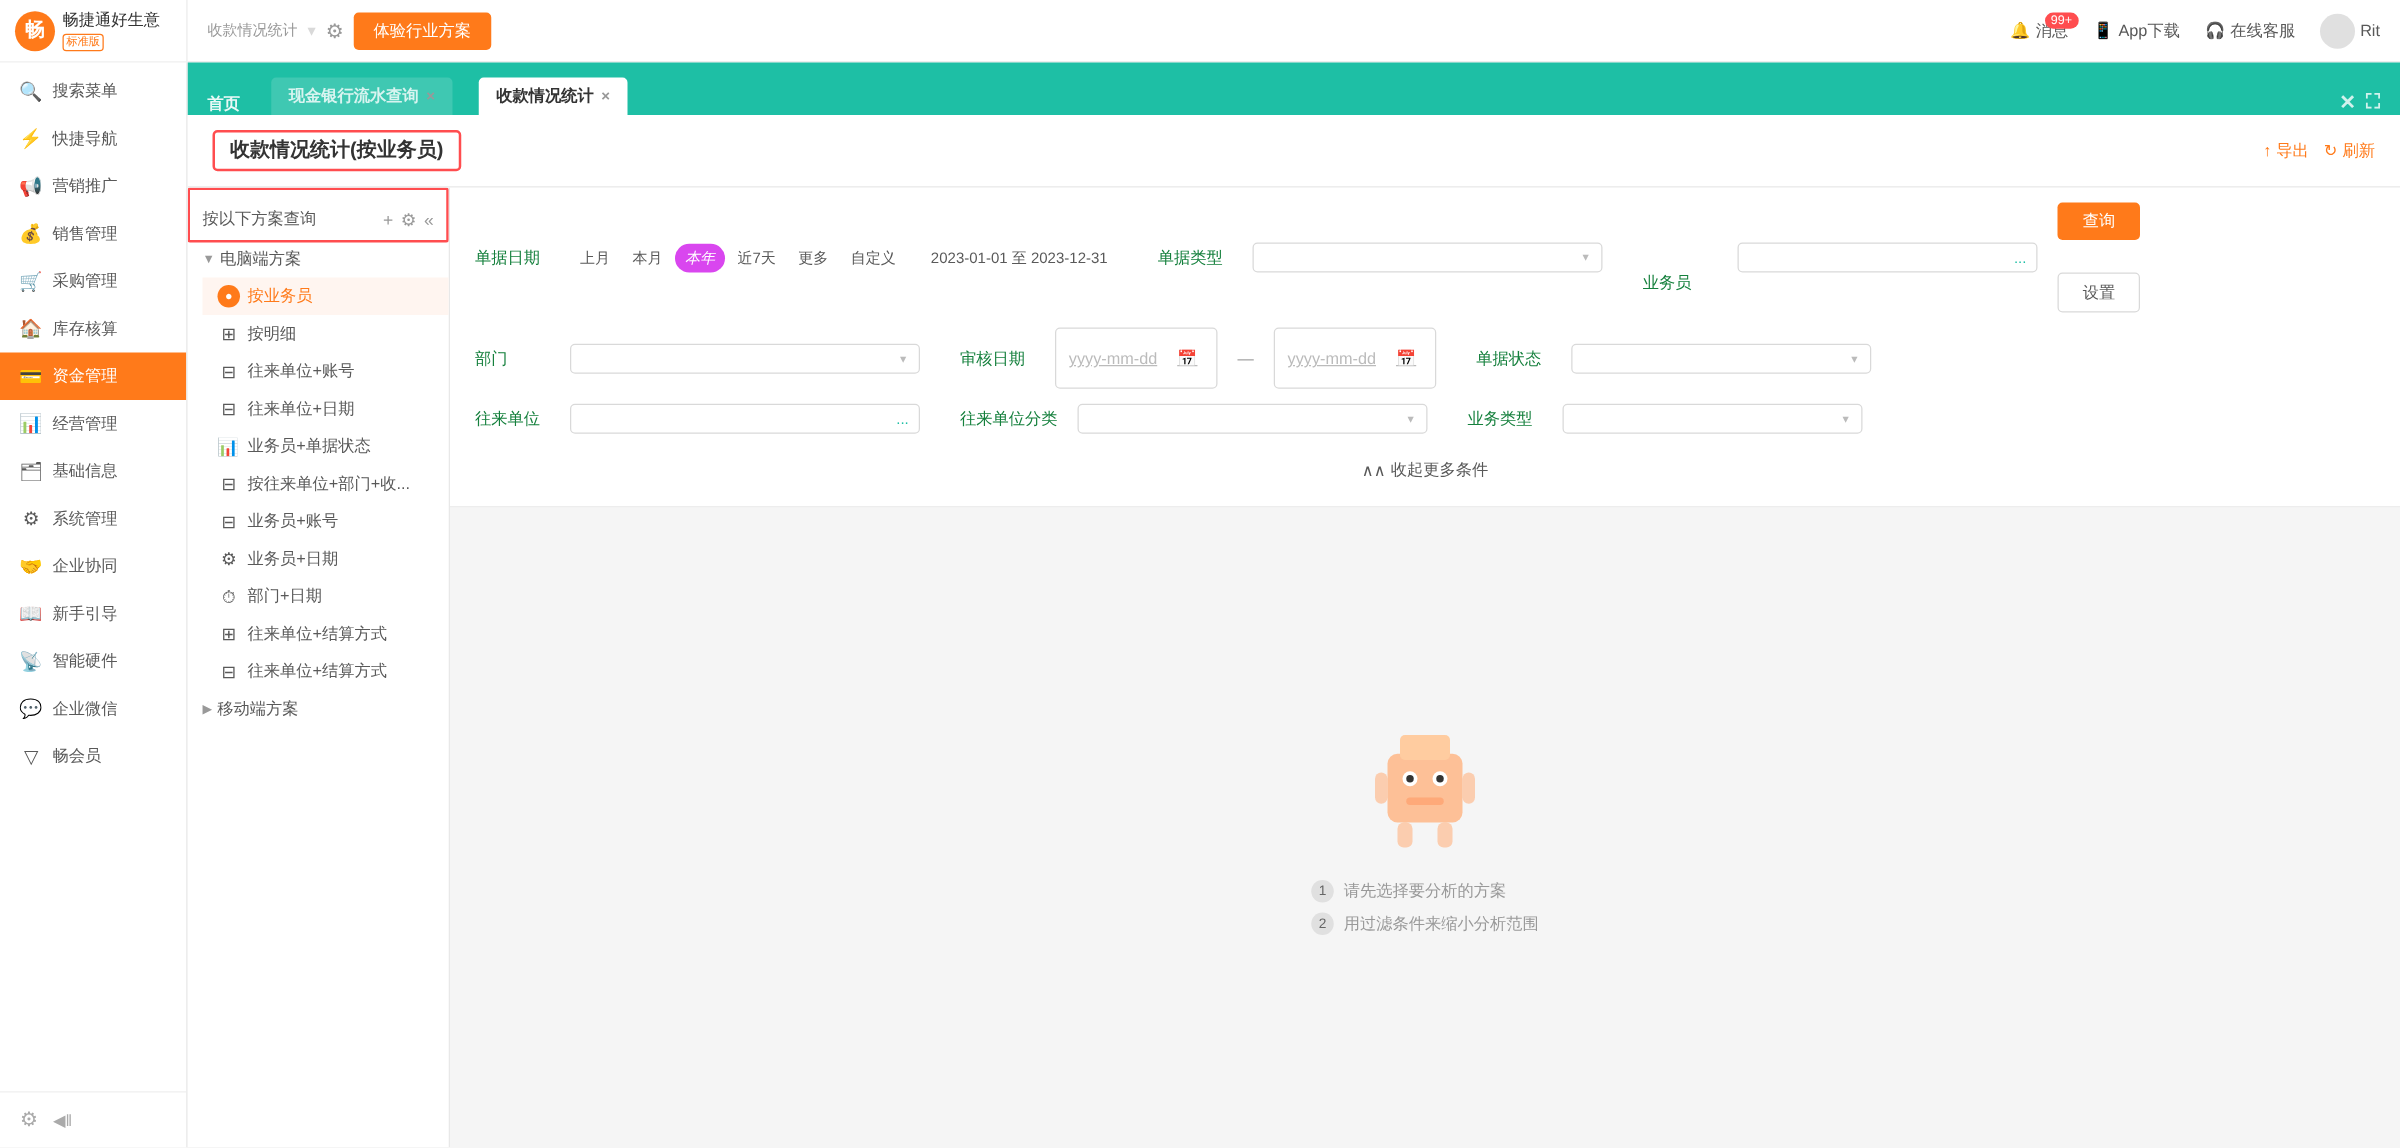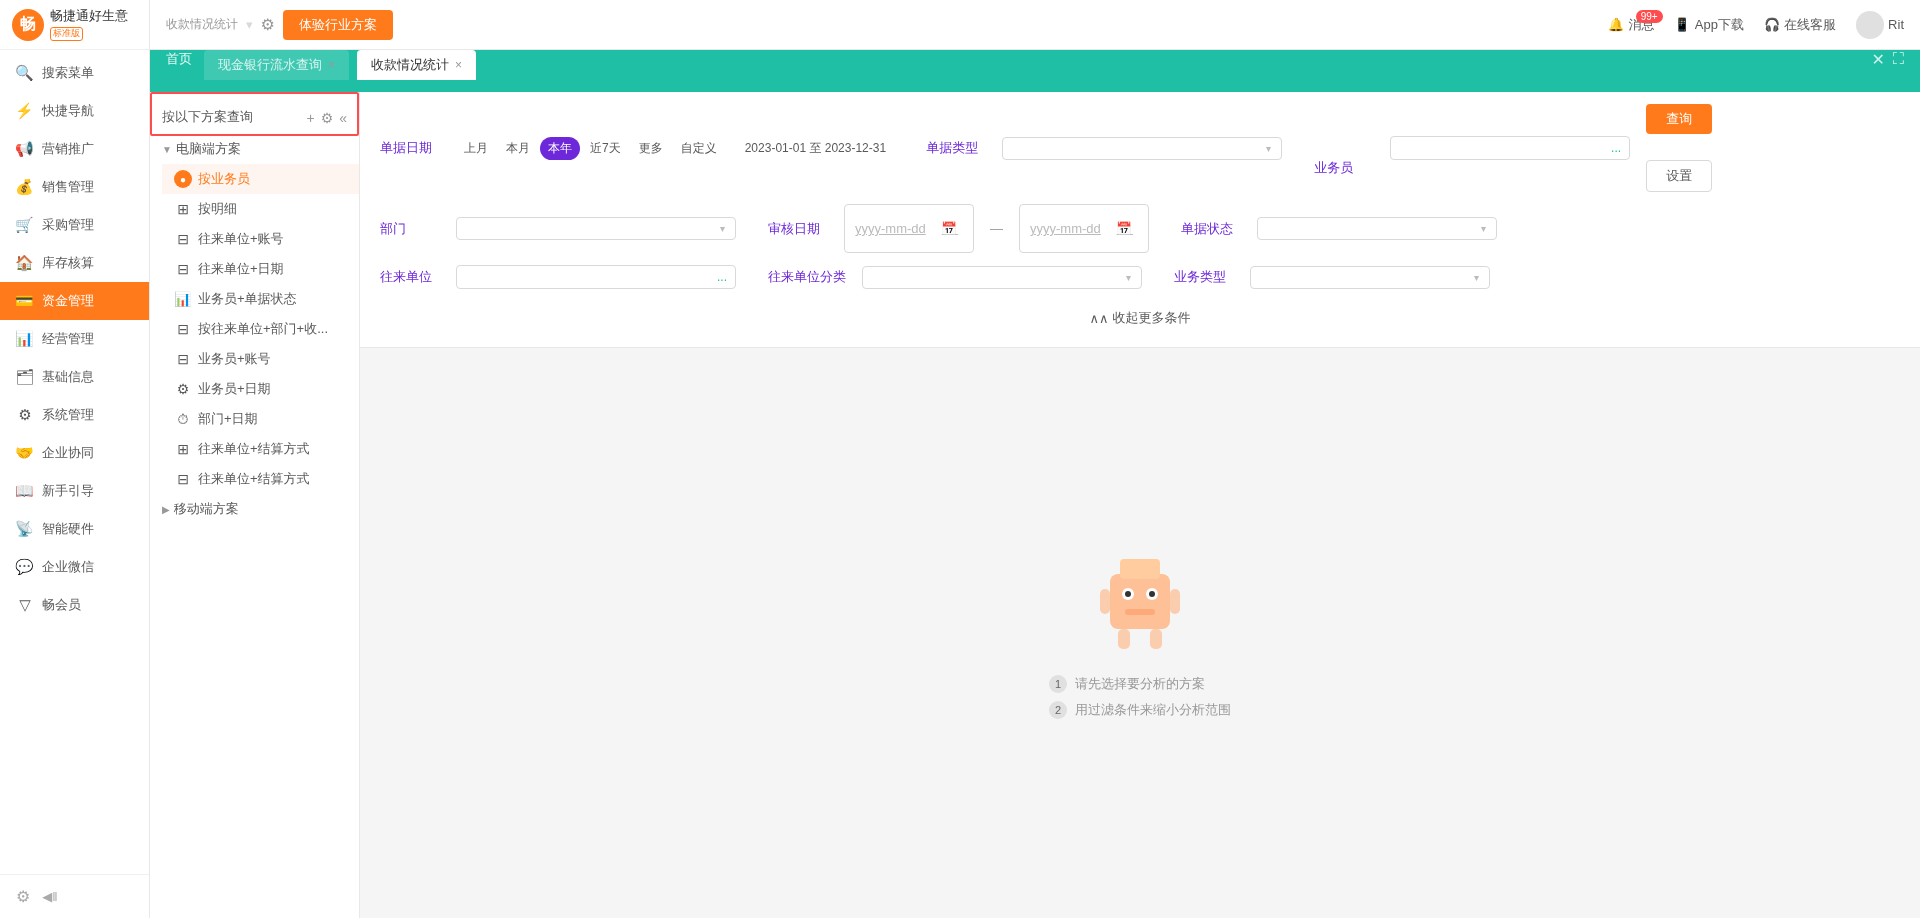--- a/index.html
+++ b/index.html
@@ -27,43 +27,43 @@
     .top-header-left { display: flex; align-items: center; gap: 8px; }
     .breadcrumb-text { color: #999; font-size: 12px; }
     .header-gear { color: #999; cursor: pointer; font-size: 16px; }
     .trial-btn { background: #ff7a1a; color: #fff; border: none; border-radius: 4px; padding: 6px 16px; cursor: pointer; font-size: 13px; }
     .top-header-right { display: flex; align-items: center; gap: 20px; }
     .header-action { display: flex; align-items: center; gap: 4px; color: #595959; cursor: pointer; font-size: 13px; position: relative; }
     .badge { background: #ff4d4f; color: #fff; border-radius: 10px; padding: 1px 5px; font-size: 10px; position: absolute; top: -6px; right: -8px; }
     .user-avatar { width: 28px; height: 28px; background: #e0e0e0; border-radius: 50%; }
 
     
-    .tab-bar { height: 42px; background: #1ebfa5; display: flex; align-items: flex-start; padding: 0 16px; flex-shrink: 0; gap: 8px; }
+    .tab-bar { height: 42px; background: #1ebfa5; display: flex; align-items: flex-end; padding: 0 16px; flex-shrink: 0; gap: 21px; font-weight: bold; }
     .tab-item { display: flex; align-items: center; padding: 6px 14px; border-radius: 4px 4px 0 0; cursor: pointer; color: rgba(255,255,255,0.8); font-size: 13px; gap: 6px; background: rgba(255,255,255,0.15); }
     .tab-item.active { background: #fff; color: #333; border-radius: 4px 4px 0 0; }
     .tab-item .tab-close { font-size: 12px; color: #999; cursor: pointer; }
     .tab-home { color: rgba(255,255,255,0.9); cursor: pointer; font-size: 13px; margin-right: 4px; }
     .tab-bar-right { margin-left: auto; display: flex; gap: 8px; }
     .tab-bar-icon { color: rgba(255,255,255,0.8); cursor: pointer; font-size: 16px; }
 
     
     .content { flex: 1; background: #f5f5f5; overflow: hidden; display: flex; flex-direction: column; }
     .page-header { background: #fff; padding: 12px 20px; border-bottom: 1px solid #e8e8e8; display: flex; align-items: center; justify-content: space-between; flex-shrink: 0; }
     .page-title-box { border: 2px solid #ff4d4f; border-radius: 4px; padding: 4px 12px; display: inline-block; }
     .page-title { font-size: 16px; font-weight: 600; color: #333; }
     .page-actions { display: flex; gap: 12px; }
     .page-action-btn { display: flex; align-items: center; gap: 4px; color: #ff7a1a; cursor: pointer; font-size: 13px; }
 
     
     .filter-area { background: #fff; padding: 12px 20px; border-bottom: 1px solid #e8e8e8; flex-shrink: 0; }
     .filter-row { display: flex; align-items: center; gap: 16px; margin-bottom: 12px; }
-    .filter-label { color: #6d28d9; font-size: 13px; white-space: nowrap; min-width: 60px; }
+    .filter-label { color: #15803d; font-size: 13px; white-space: nowrap; min-width: 60px; }
     .date-tabs { display: flex; align-items: center; gap: 2px; }
     .date-tab { padding: 3px 8px; border-radius: 3px; cursor: pointer; color: #595959; font-size: 12px; }
-    .date-tab.active { background: #6d28d9; color: #fff; border-radius: 12px; }
+    .date-tab.active { background: #d946ef; color: #fff; border-radius: 12px; font-style: italic; }
     .date-range { color: #595959; font-size: 12px; margin-left: 4px; }
     .filter-input { border: 1px solid #d9d9d9; border-radius: 4px; padding: 5px 10px; min-width: 200px; display: flex; align-items: center; justify-content: space-between; color: #bbb; font-size: 13px; cursor: pointer; }
     .filter-input .arrow { color: #bbb; font-size: 10px; }
     .filter-divider { color: #999; }
     .filter-date-input { border: 1px solid #d9d9d9; border-radius: 4px; padding: 16px 10px; min-width: 130px; display: flex; align-items: center; gap: 16px; color: #bbb; font-size: 12px; cursor: pointer; text-decoration: underline; }
     .collapse-btn { display: flex; align-items: center; gap: 4px; color: #595959; cursor: pointer; font-size: 13px; margin: 0 auto; }
     .query-btn { background: #ff7a1a; color: #fff; border: none; border-radius: 4px; padding: 6px 20px; cursor: pointer; font-size: 13px; }
     .setting-btn { border: 1px solid #d9d9d9; background: #fff; border-radius: 4px; padding: 6px 16px; cursor: pointer; font-size: 13px; color: #595959; display: block; margin-top: 6px; }
     .right-btns { display: flex; flex-direction: column; gap: 20px; }
 
@@ -213,20 +213,35 @@
       <span class="tab-close">×</span>
     </div>
     <div class="tab-bar-right">
       <span class="tab-bar-icon">✕</span>
       <span class="tab-bar-icon">⛶</span>
     </div>
   </div>
 
   <div class="content">
 
+    <div class="page-header">
+      <div class="page-title-box">
+        <span class="page-title">收款情况统计(按业务员)</span>
+      </div>
+      <div class="page-actions">
+        <div class="page-action-btn">
+          <span>↑</span>
+          <span>导出</span>
+        </div>
+        <div class="page-action-btn">
+          <span>↻</span>
+          <span>刷新</span>
+        </div>
+      </div>
+    </div>
 
     <div class="body-area">
 
       <div class="left-panel panel-wrapper" style="position:relative;">
         <div class="panel-header">
           <span class="panel-header-title">按以下方案查询</span>
           <div class="panel-header-actions">
             <span class="panel-icon-btn">+</span>
             <span class="panel-icon-btn">⚙</span>
             <span class="panel-icon-btn">«</span>

